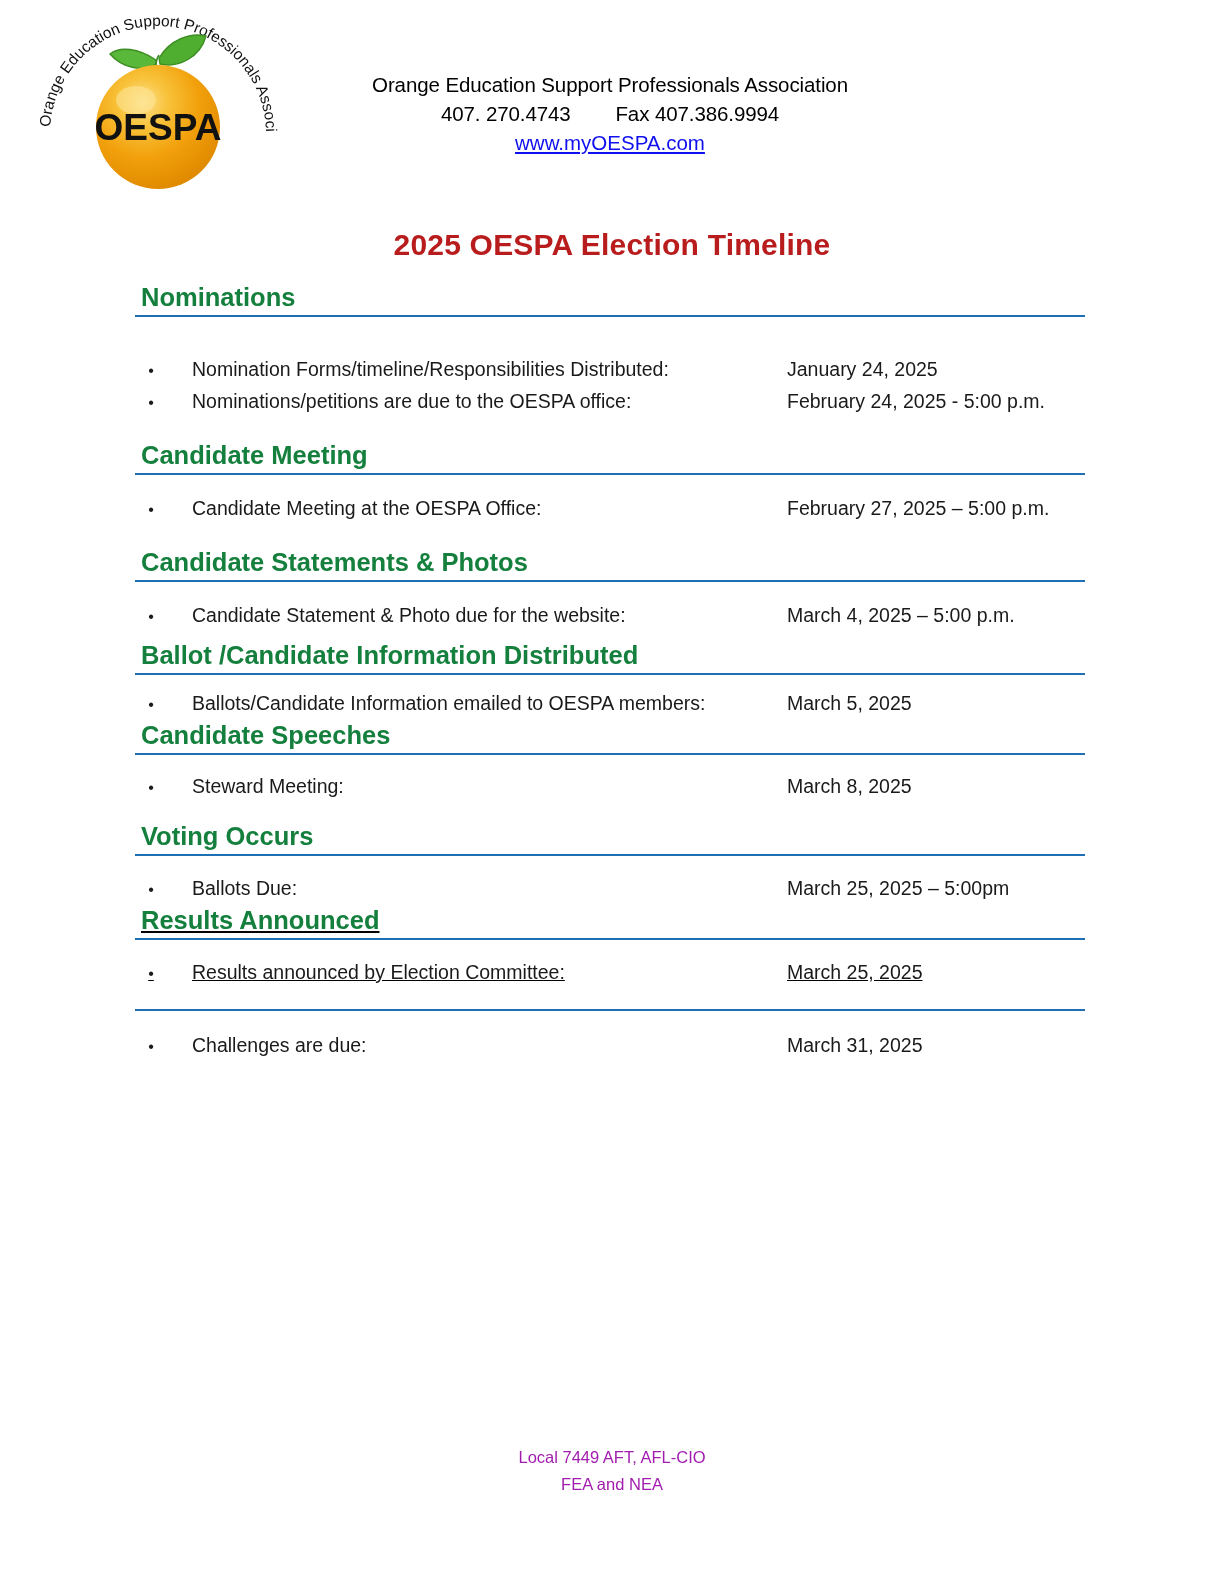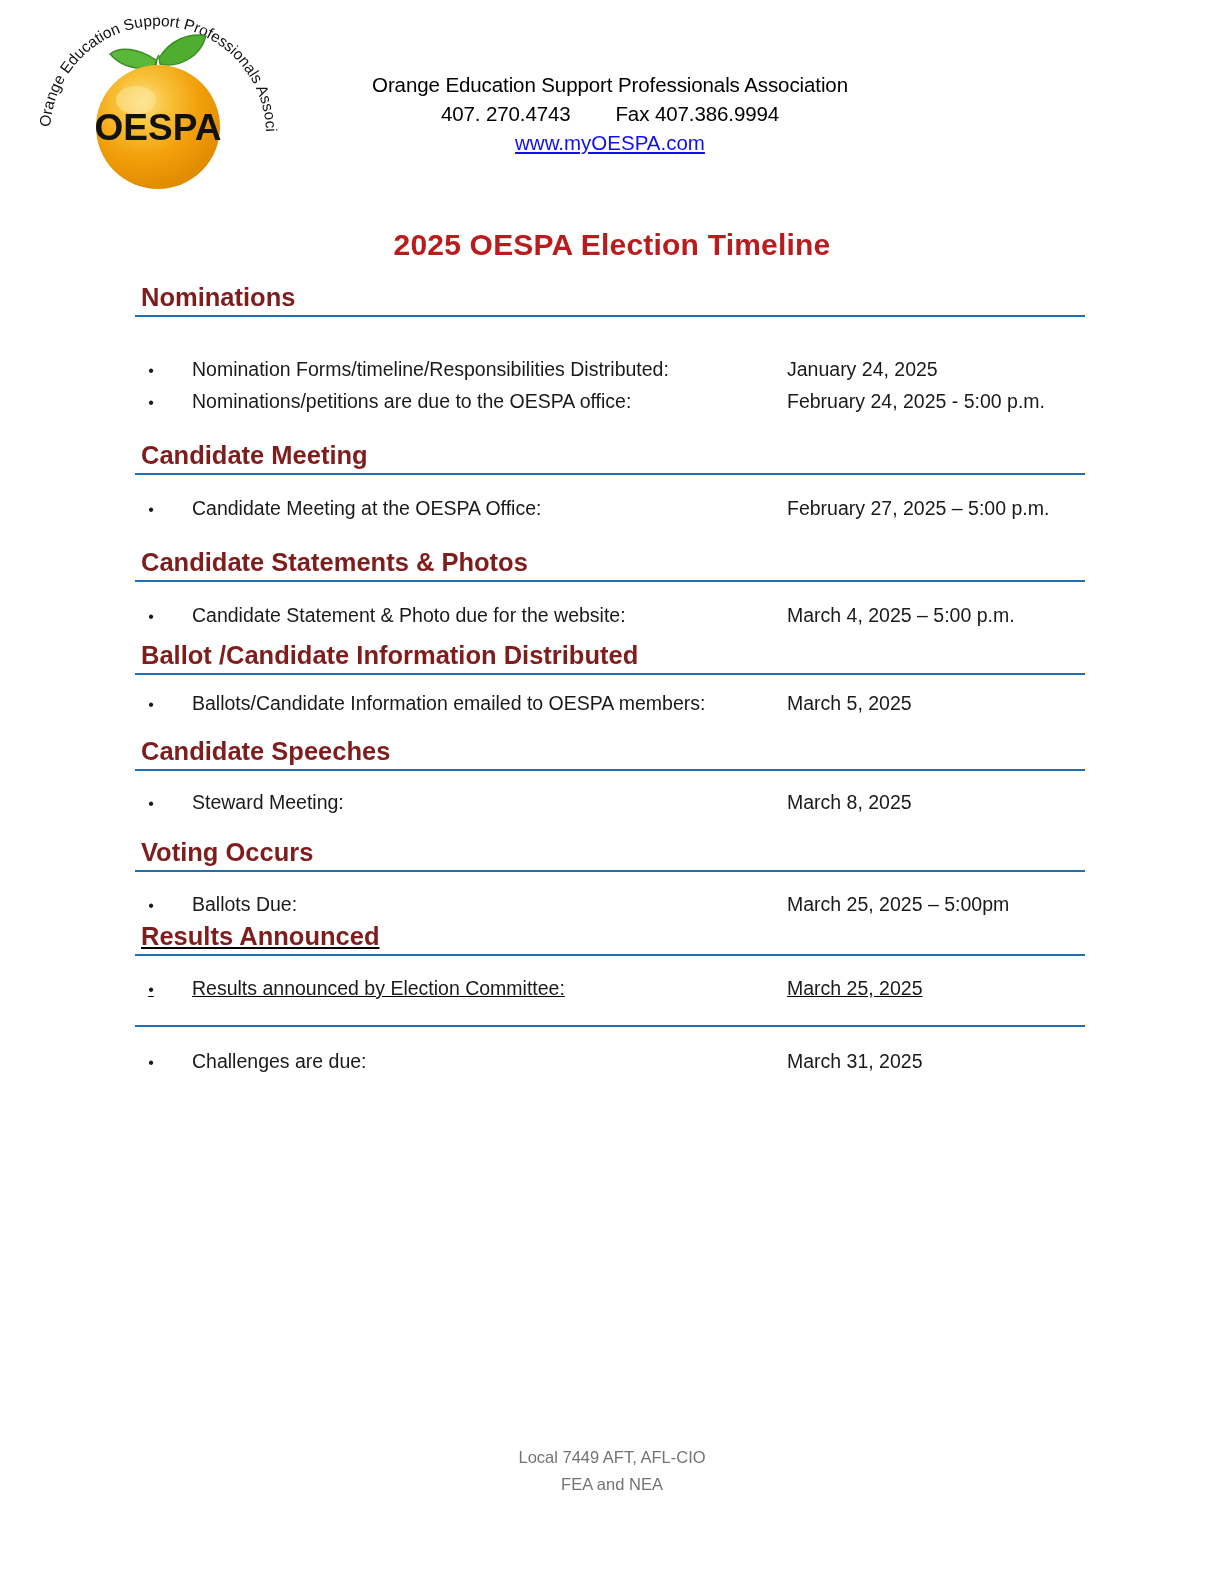--- a/index.html
+++ b/index.html
@@ -74,21 +74,21 @@
     left: 135px;
     top: 282px;
     width: 950px;
   }
 
   .section { margin: 0; }
 
   .section-heading {
     font-size: 25.5px;
     font-weight: bold;
-    color: #7f1d1d;
+    color: #15803d;
     line-height: 30px;
     padding-left: 6px;
     white-space: nowrap;
   }
   .section-rule {
     height: 0;
     border-top: 2.2px solid #1F6FB5;
     width: 950px;
     margin-top: 3px;
   }
@@ -125,21 +125,21 @@
   .sp-nominations   .items { margin-top: 37px; }
   .sp-nominations   { margin-bottom: 22px; }
 
   .sp-candmeeting   .items { margin-top: 18px; }
   .sp-candmeeting   { margin-bottom: 22px; }
 
   .sp-statements    .items { margin-top: 18px; }
   .sp-statements    { margin-bottom: 8px; }
 
   .sp-ballotdist    .items { margin-top: 13px; }
-  .sp-ballotdist    { margin-bottom: 16px; }
+  .sp-ballotdist    { }
 
   .sp-speeches      .items { margin-top: 16px; }
   .sp-speeches      { margin-bottom: 18px; }
 
   .sp-voting        .items { margin-top: 17px; }
   .sp-voting        { }
 
   .sp-results       .items { margin-top: 17px; }
   .sp-results       { margin-bottom: 20px; text-decoration: underline; }
 
@@ -147,21 +147,21 @@
 
   
   .footer {
     position: absolute;
     left: 0;
     top: 1444px;
     width: 1224px;
     text-align: center;
     font-size: 16.5px;
     line-height: 27px;
-    color: #737373;
+    color: #a21caf;
   }
 </style>
 </head>
 <body>
 
 <div class="letterhead">
 
   <div class="logo-wrap">
     <svg class="logo-svg" width="260" height="190" viewBox="0 0 260 190">
       <defs>

